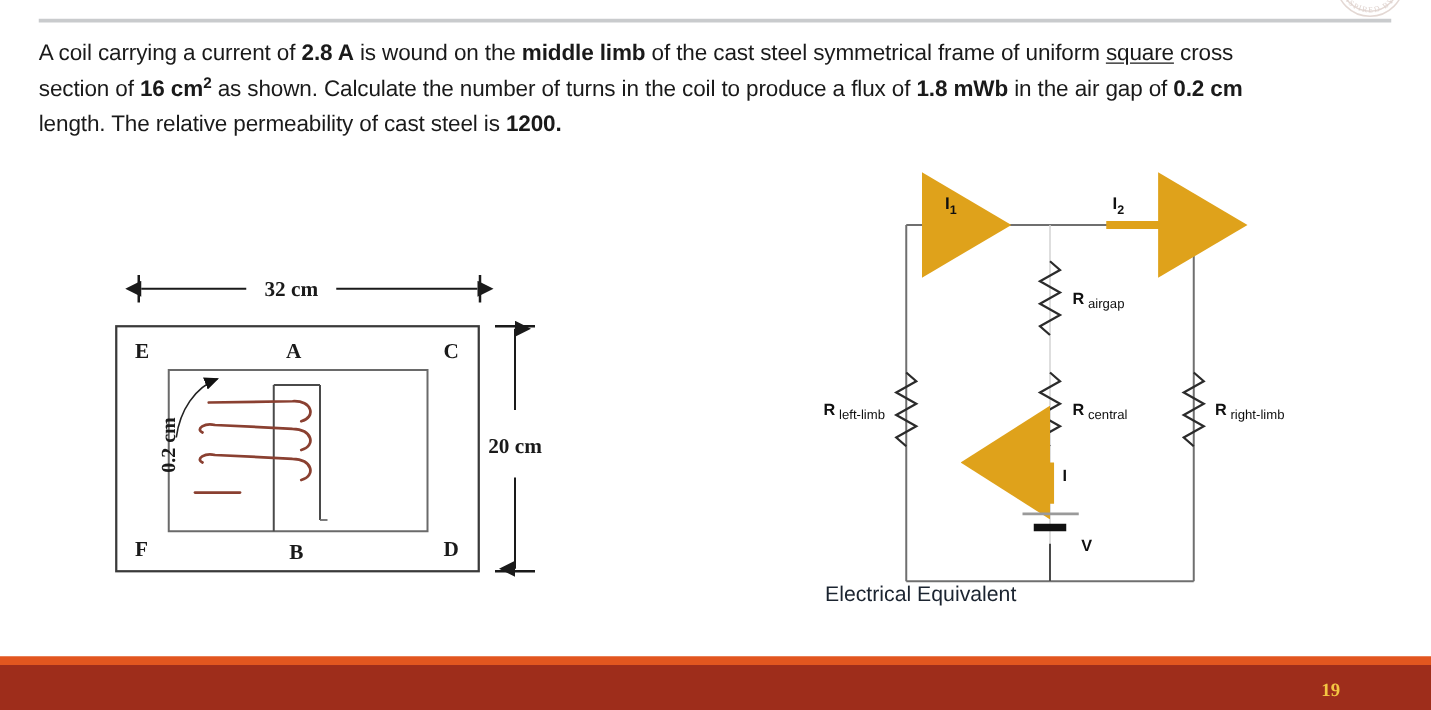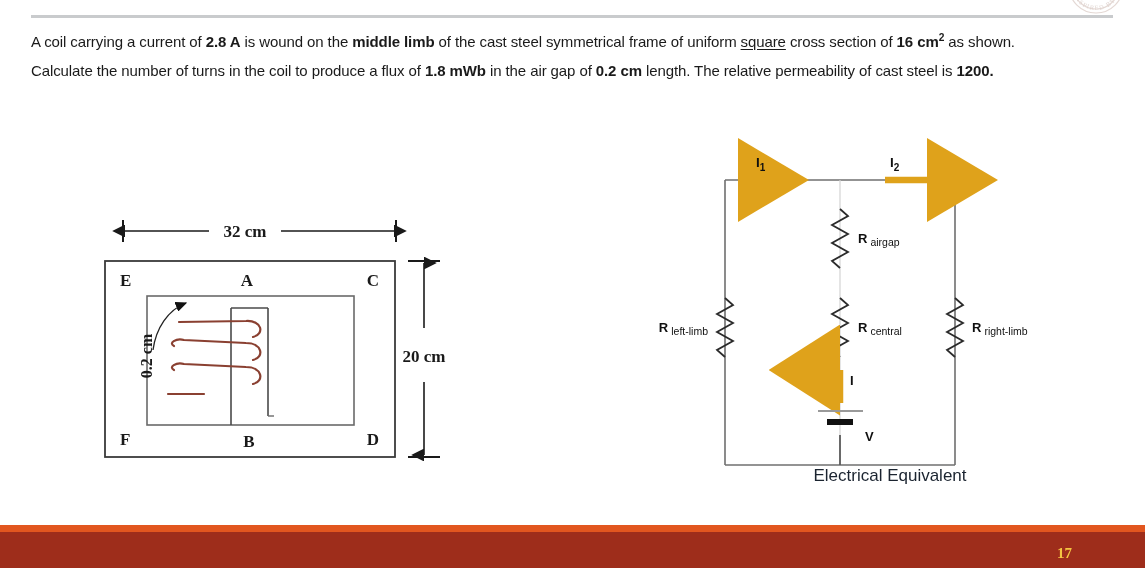--- a/index.html
+++ b/index.html
@@ -42,53 +42,53 @@
     opacity: .45;
     overflow: hidden;
   }
 
   
   .question {
     position: absolute;
     left: 31px;
     top: 28px;
     width: 1015px;
-    font-size: 15px;
+    font-size: 18px;
     line-height: 28.5px;
     color: #1a1a1a;
     letter-spacing: -0.1px;
   }
   .question b { font-weight: 700; }
   .question u { text-decoration: underline; text-underline-offset: 2px; }
   .question sup { font-size: .68em; vertical-align: super; line-height: 0; }
 
   
   .core-fig {
     position: absolute;
-    left: 96px;
+    left: 84px;
     top: 210px;
     width: 380px;
     height: 270px;
     text-align: center;
   }
 
   
   .circuit-fig {
     position: absolute;
     left: 620px;
     top: 145px;
     width: 460px;
     height: 370px;
   }
   .circuit-caption {
     position: absolute;
     left: 660px;
     top: 466px;
     width: 460px;
-    text-align: center;
+    text-align: left;
     font-size: 17px;
     color: #1b2430;
     font-family: "Liberation Sans", sans-serif;
   }
 
   
   .footer-top {
     position: absolute;
     left: 0;
     bottom: 36px;
@@ -278,15 +278,15 @@
         <rect x="207" y="274" width="26" height="6" fill="#111111"></rect>
       </g>
       <text class="ckt-txt" x="245" y="296" font-size="13" font-weight="700">V</text>
     </svg>
   </div>
 
   <div class="circuit-caption">Electrical Equivalent</div>
 
   <div class="footer-top"></div>
   <div class="footer-main"></div>
-  <div class="page-num">17</div>
+  <div class="page-num">19</div>
 
 </div>
 
 </body></html>

